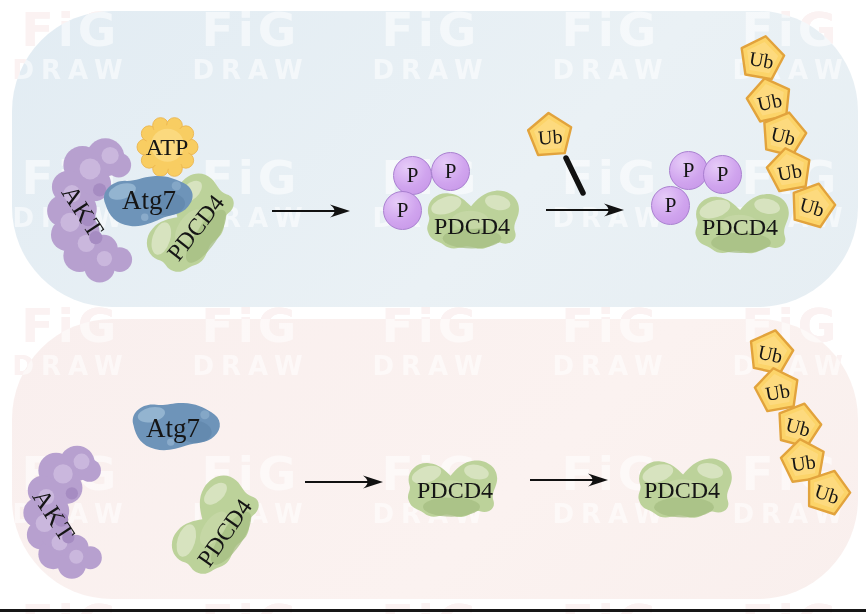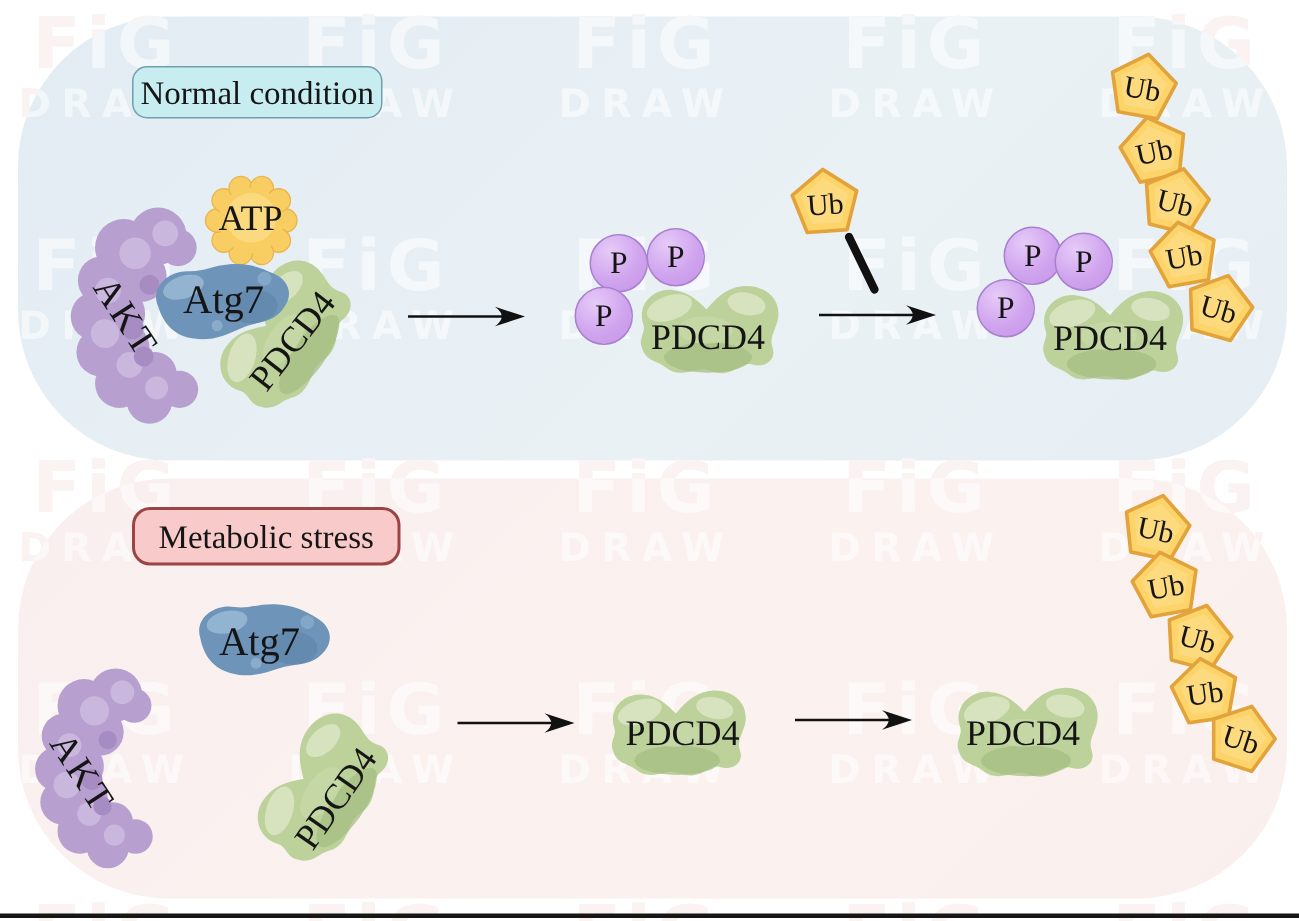--- a/index.html
+++ b/index.html
@@ -321,23 +321,20 @@
       <div class="wm-cell" style="left: 526px; top: 598px;">
         <div class="wm1">FiG</div>
       </div>
       <div class="wm-cell" style="left: 706px; top: 598px;">
         <div class="wm1">FiG</div>
       </div>
     </div>
 
   <div id="content">
 
-    <div id="title-normal" class="title-box">
-      <span>Normal condition</span>
-    </div>
 
     <div class="blob" style="left:50px;top:132px;width:105px;height:153px;">
       <svg viewBox="0 0 110 155">
           <use href="#akt-shape"></use>
         </svg>
     </div>
     <div class="blob" style="left:190px;top:225px;width:118px;height:84px;transform:translate(-50%,-50%) rotate(-55deg);">
       <svg viewBox="0 0 120 80">
           <use href="#pdcd4-shape"></use>
         </svg>
@@ -435,23 +432,20 @@
         <span>P</span>
       </div>
     <div class="pcirc" style="left:703px;top:155px;">
         <span>P</span>
       </div>
     <div class="pcirc" style="left:651px;top:186px;">
         <span>P</span>
       </div>
     <div class="mol-label" style="left:740px;top:227px;font-size:24px;">PDCD4</div>
 
-    <div id="title-stress" class="title-box">
-      <span>Metabolic stress</span>
-    </div>
 
     <div class="blob" style="left:122px;top:398px;width:104px;height:59px;transform:rotate(2deg);">
       <svg viewBox="0 0 110 64">
           <use href="#atg7-shape"></use>
         </svg>
     </div>
     <div class="mol-label" style="left:173px;top:428px;font-size:27px;">Atg7</div>
 
     <div class="blob" style="left:26px;top:438px;width:97px;height:145px;">
       <svg viewBox="0 0 110 155">

